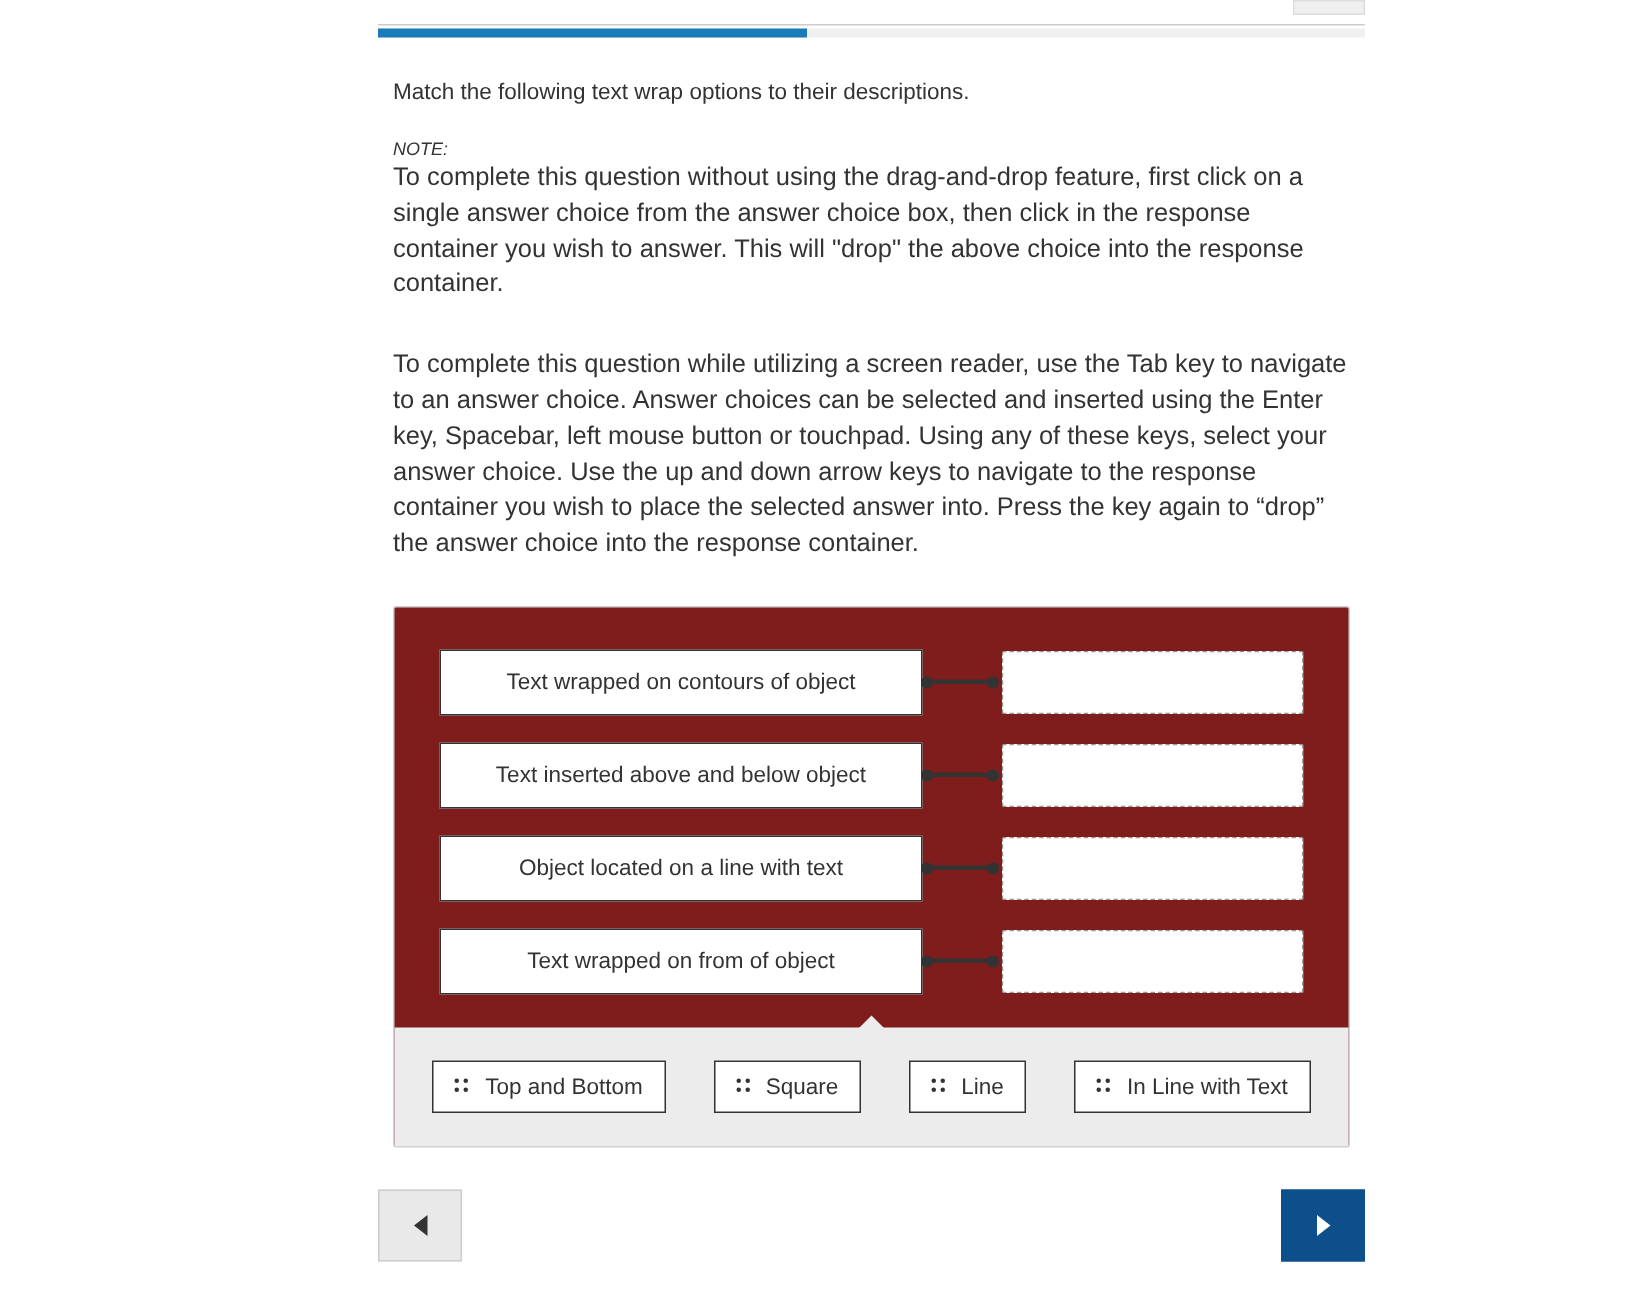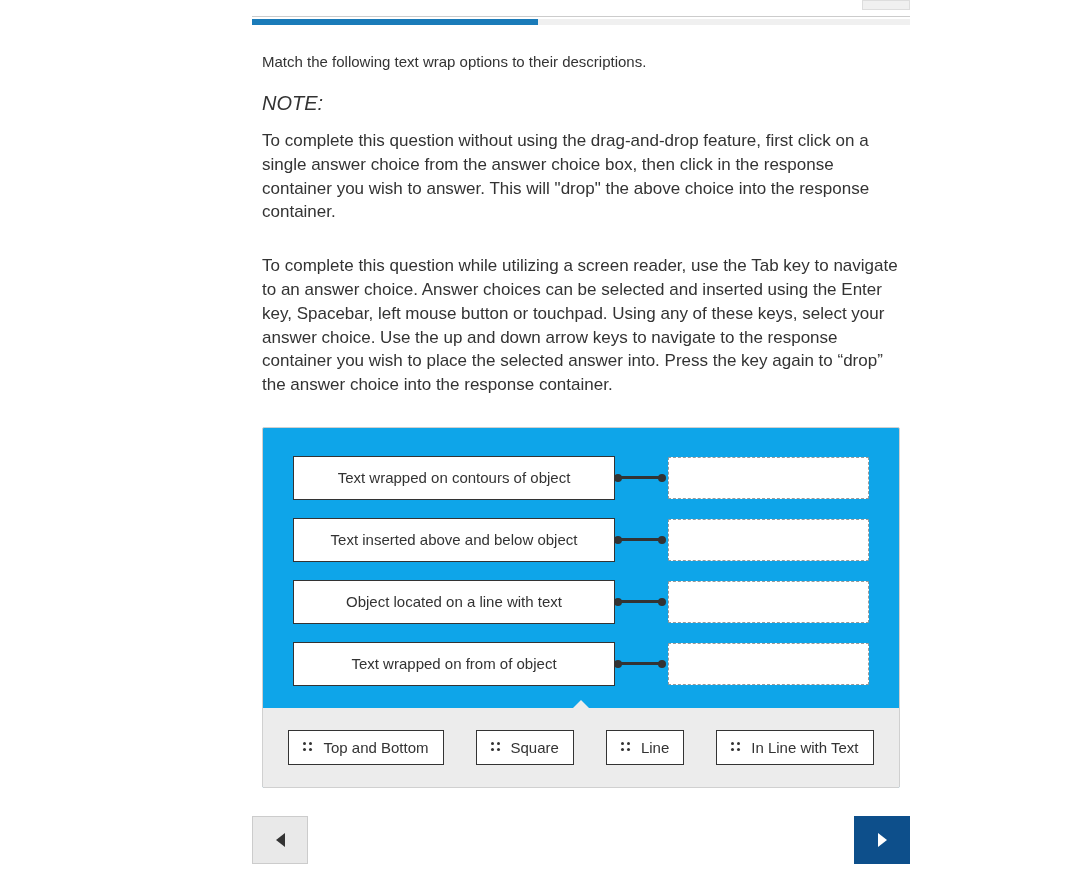--- a/index.html
+++ b/index.html
@@ -16,26 +16,26 @@
 
     .divider-line { height: 1px; background: #ccc; margin: 0 110px 0 180px; }
 
     .progress-track { height: 6px; background: #f0f0f0; margin: 2px 110px 0 180px; position: relative; }
     .progress-fill { height: 100%; background: #1a7bb9; width: 43.5%; }
 
     .content { padding: 28px 120px 0 190px; }
 
     .instruction { font-size: 15px; color: #333; margin-bottom: 22px; }
 
-    .note-label { font-style: italic; font-size: 20px; color: #333; margin-bottom: 14px; }
+    .note-label { font-style: italic; font-size: 12px; color: #333; margin-bottom: 0; }
     .note-body { font-size: 17px; line-height: 1.4; color: #333; margin-bottom: 30px; }
 
     .question-box {
       border: 1px solid #d0d0d0; border-radius: 2px; padding: 28px 30px 0 30px;
-      background: #0ea5e9;
+      background: #7f1d1d;
     }
 
     .match-row {
       display: flex; align-items: center; margin-bottom: 18px; margin-left: 0;
       position: relative;
     }
     .prompt-box {
       width: 322px; min-height: 44px; border: 1px solid #333; background: #fff;
       display: flex; align-items: center; justify-content: center; text-align: center;
       font-size: 15px; padding: 10px 12px; color: #333;

